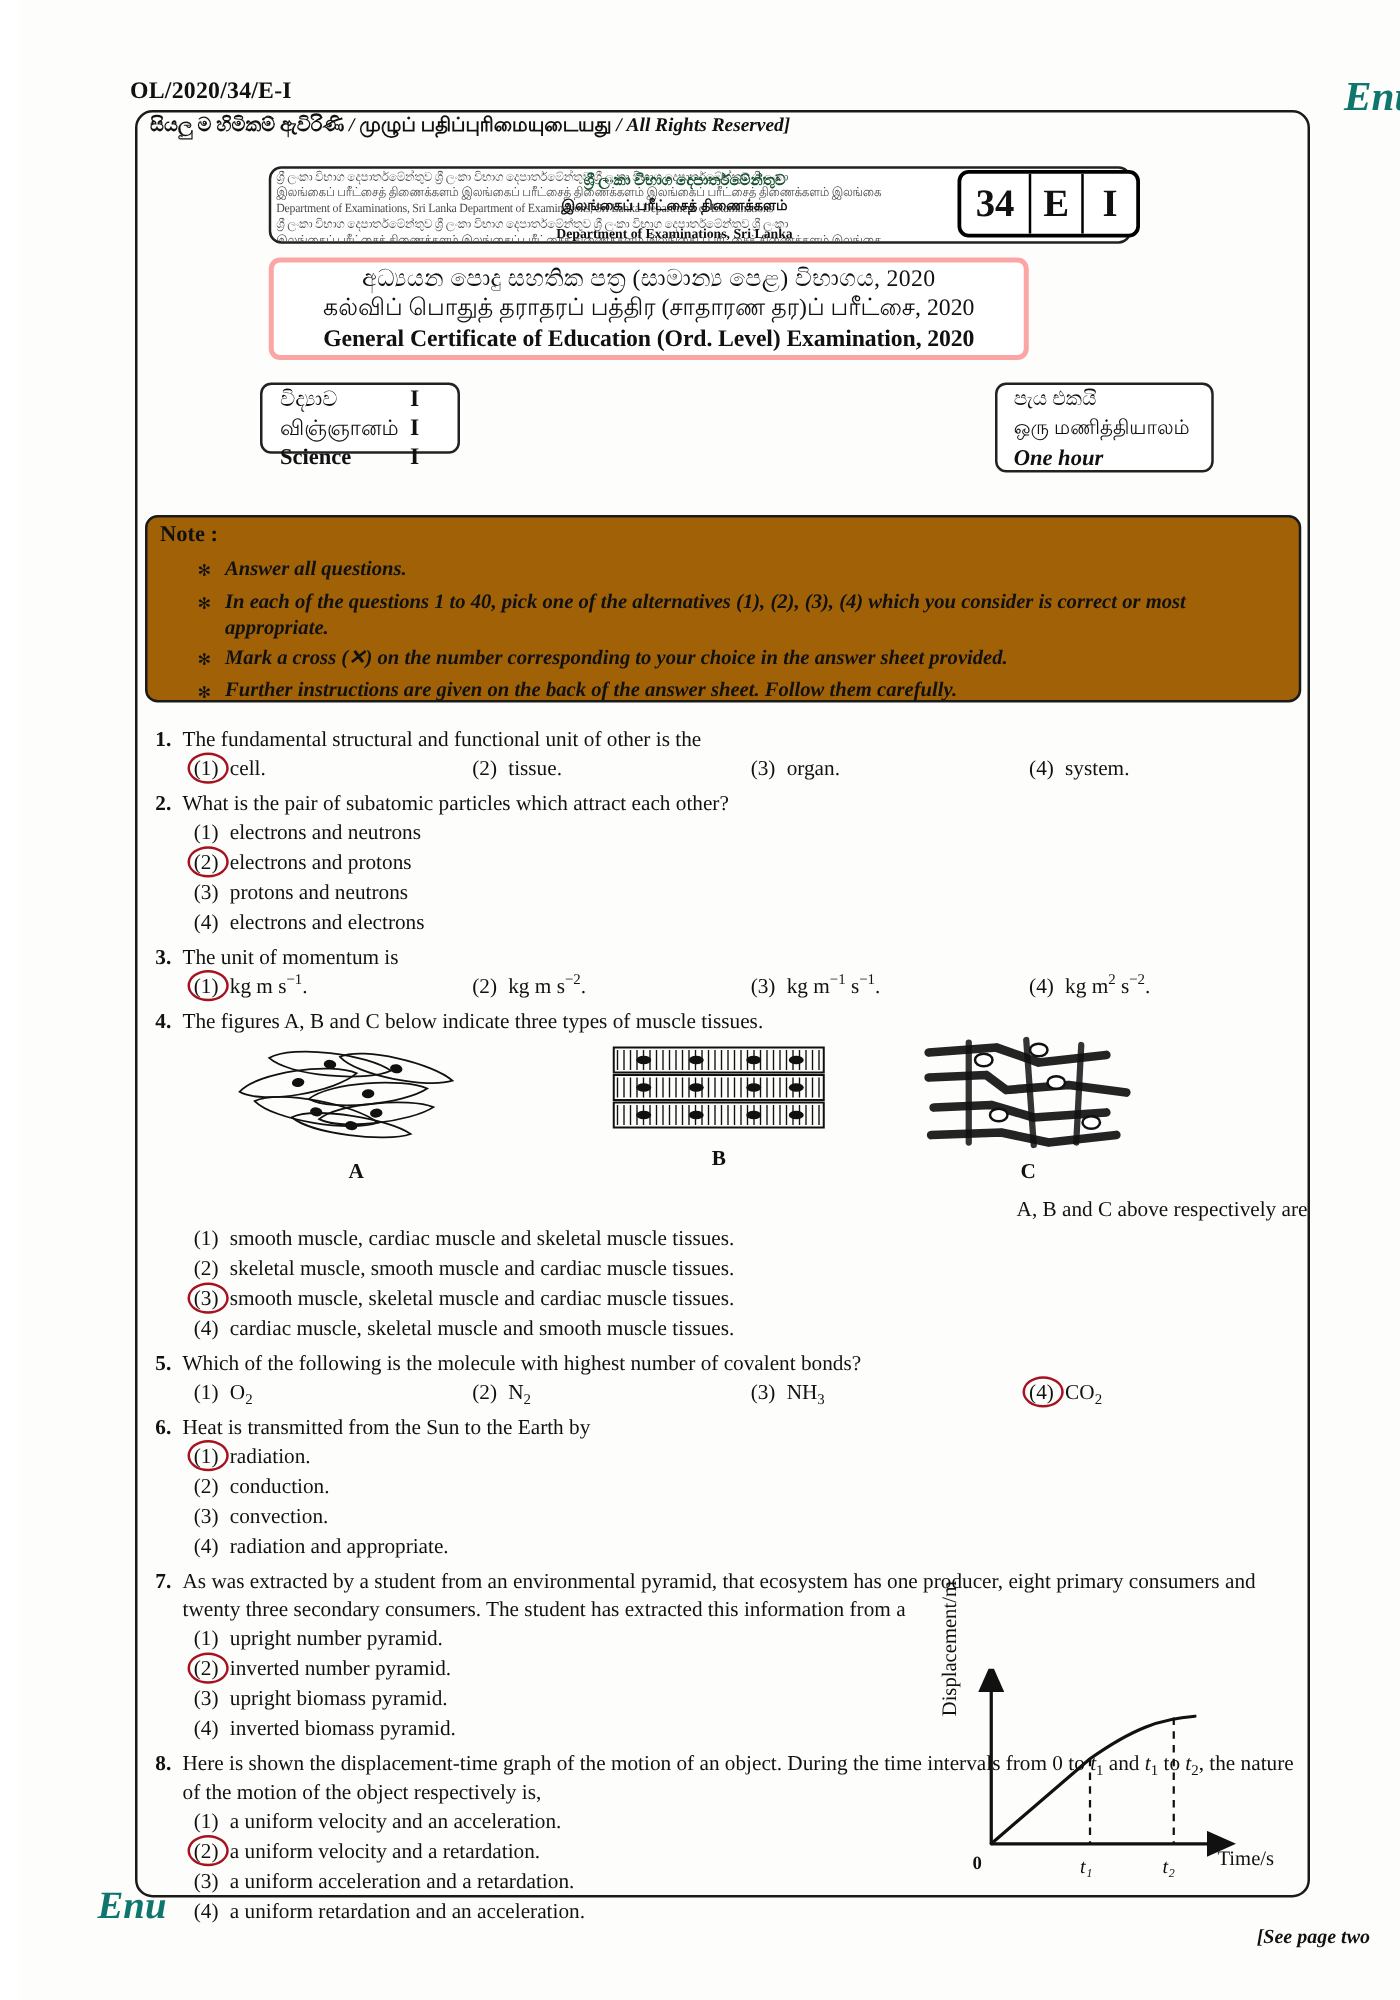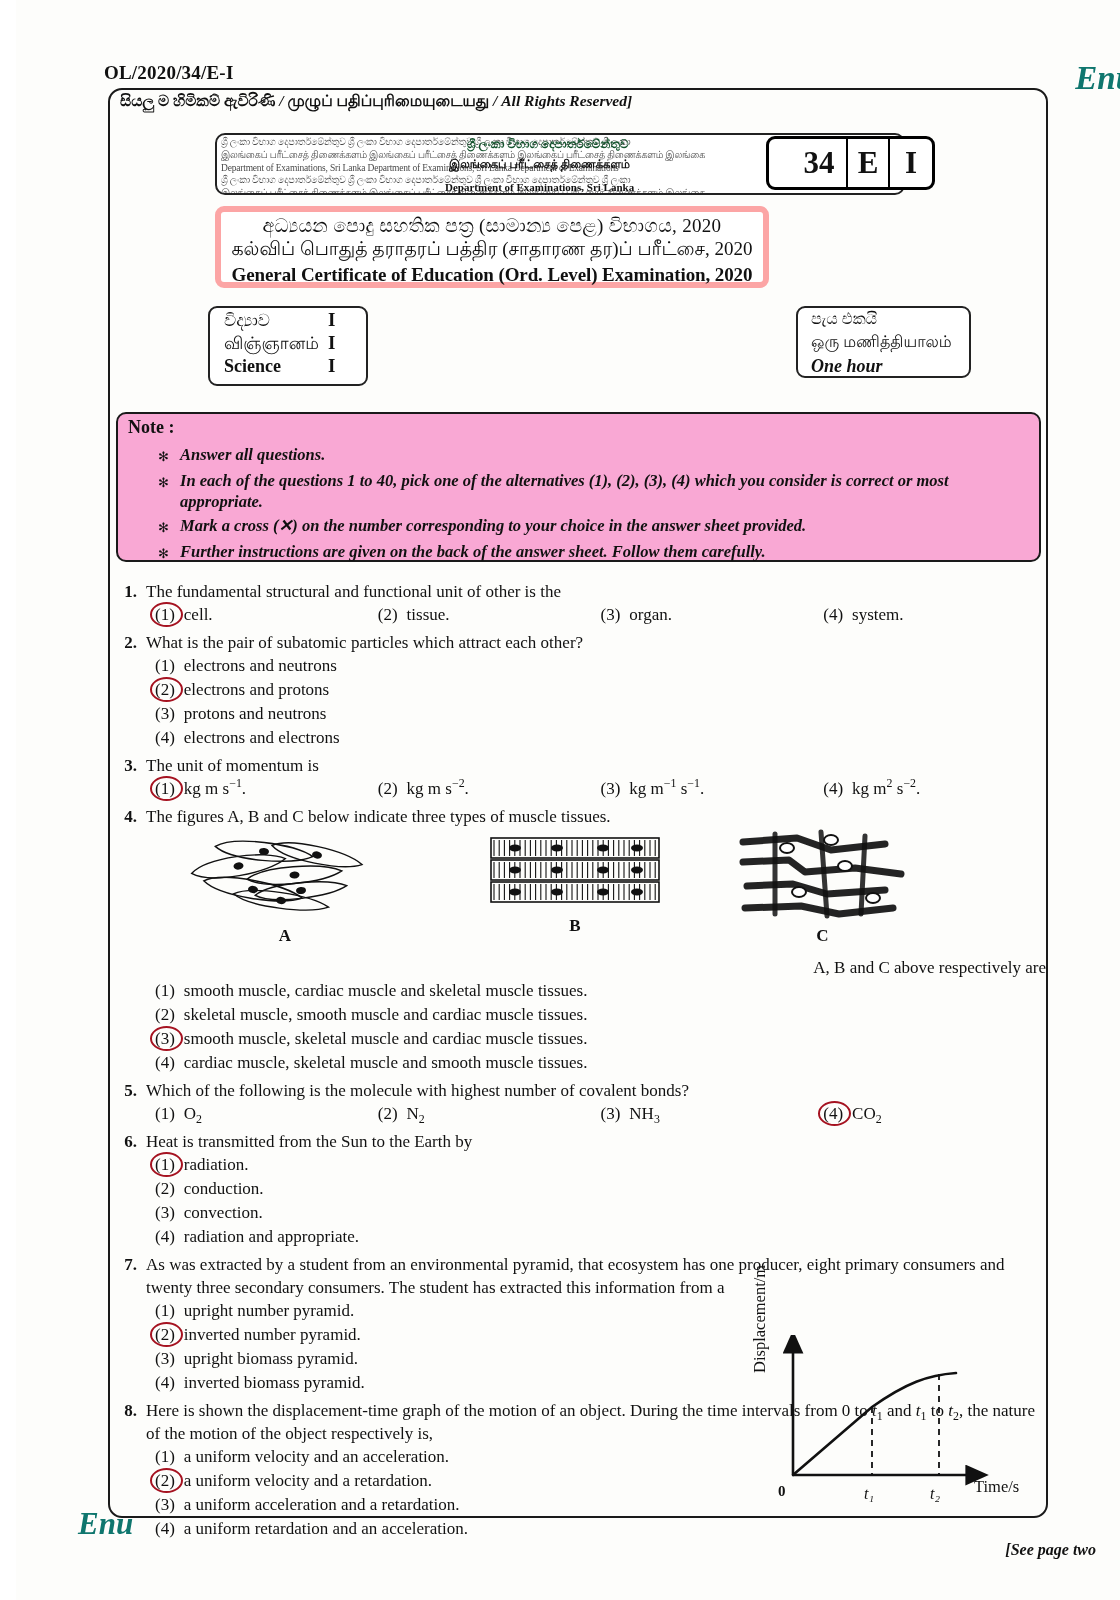--- a/index.html
+++ b/index.html
@@ -122,44 +122,43 @@
   .code-box {
     position: absolute;
     left: 750px; top: 136px;
     height: 54px;
     display: flex;
     border: 3px solid #000;
     border-radius: 9px;
     background: #fff;
     box-sizing: border-box;
     overflow: hidden;
-    padding-left: 23px;
   }
   .code-box .cell {
     display: flex;
     align-items: center;
     justify-content: center;
     font-size: 31px;
     font-weight: bold;
     font-family: "Liberation Serif", serif;
     border-right: 2px solid #000;
     box-sizing: border-box;
   }
   .code-box .cell:last-child { border-right: none; }
   .code-box .c1 { width: 56px; }
   .code-box .c2 { width: 42px; }
   .code-box .c3 { width: 42px; }
 
   
   .title-box {
     position: absolute;
     left: 199px; top: 206px;
-    width: 554px;
+    width: 608px;
     height: 82px;
-    border: 6px solid #fca5a5;
+    border: 4px solid #fca5a5;
     border-radius: 9px;
     box-sizing: border-box;
     text-align: center;
     background: #fff;
   }
   .title-box .t-sin {
     font-size: 19px;
     margin-top: 3px;
     letter-spacing: .3px;
   }
@@ -172,21 +171,21 @@
     font-weight: bold;
     margin-top: 2px;
     letter-spacing: -0.1px;
   }
 
   
   .subject-box {
     position: absolute;
     left: 192px; top: 306px;
     width: 160px;
-    height: 80px;
+    height: 57px;
     border: 2px solid #222;
     border-radius: 9px;
     box-sizing: border-box;
     background: #fff;
     padding: 1px 0 0 14px;
   }
   .subject-box .row {
     display: flex;
     align-items: baseline;
     height: 23px;
@@ -211,21 +210,21 @@
 
   
   .note-box {
     position: absolute;
     left: 100px; top: 412px;
     width: 925px;
     height: 150px;
     border: 2px solid #1a1a1a;
     border-radius: 10px;
     box-sizing: border-box;
-    background: #f9a8d4;
+    background: #a16207;
   }
   .note-title {
     position: absolute;
     left: 10px; top: 3px;
     font-size: 18px;
     font-weight: bold;
   }
   .note-list {
     position: absolute;
     left: 40px; top: 30px;

